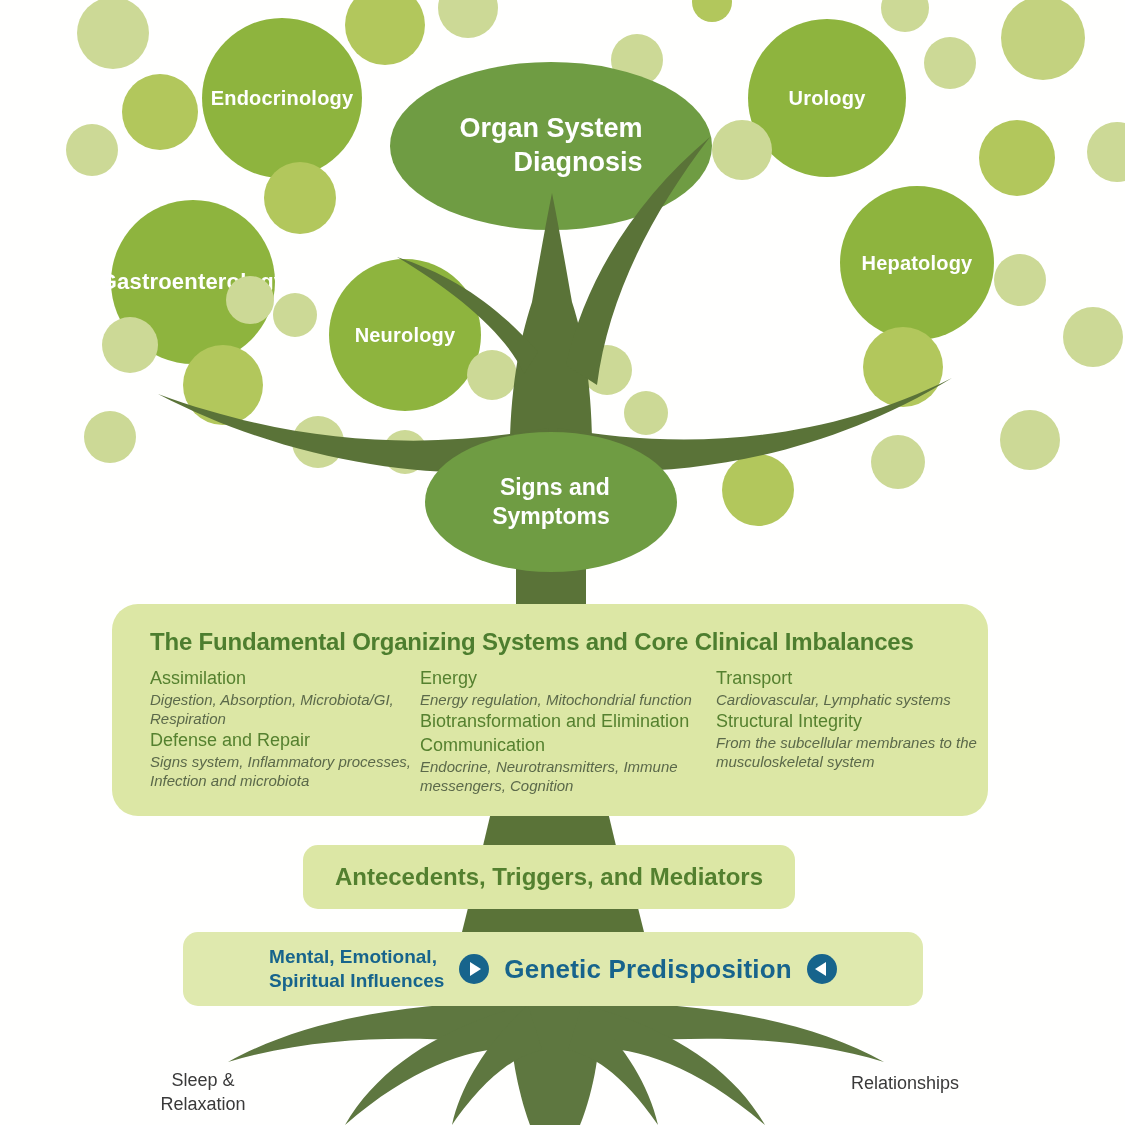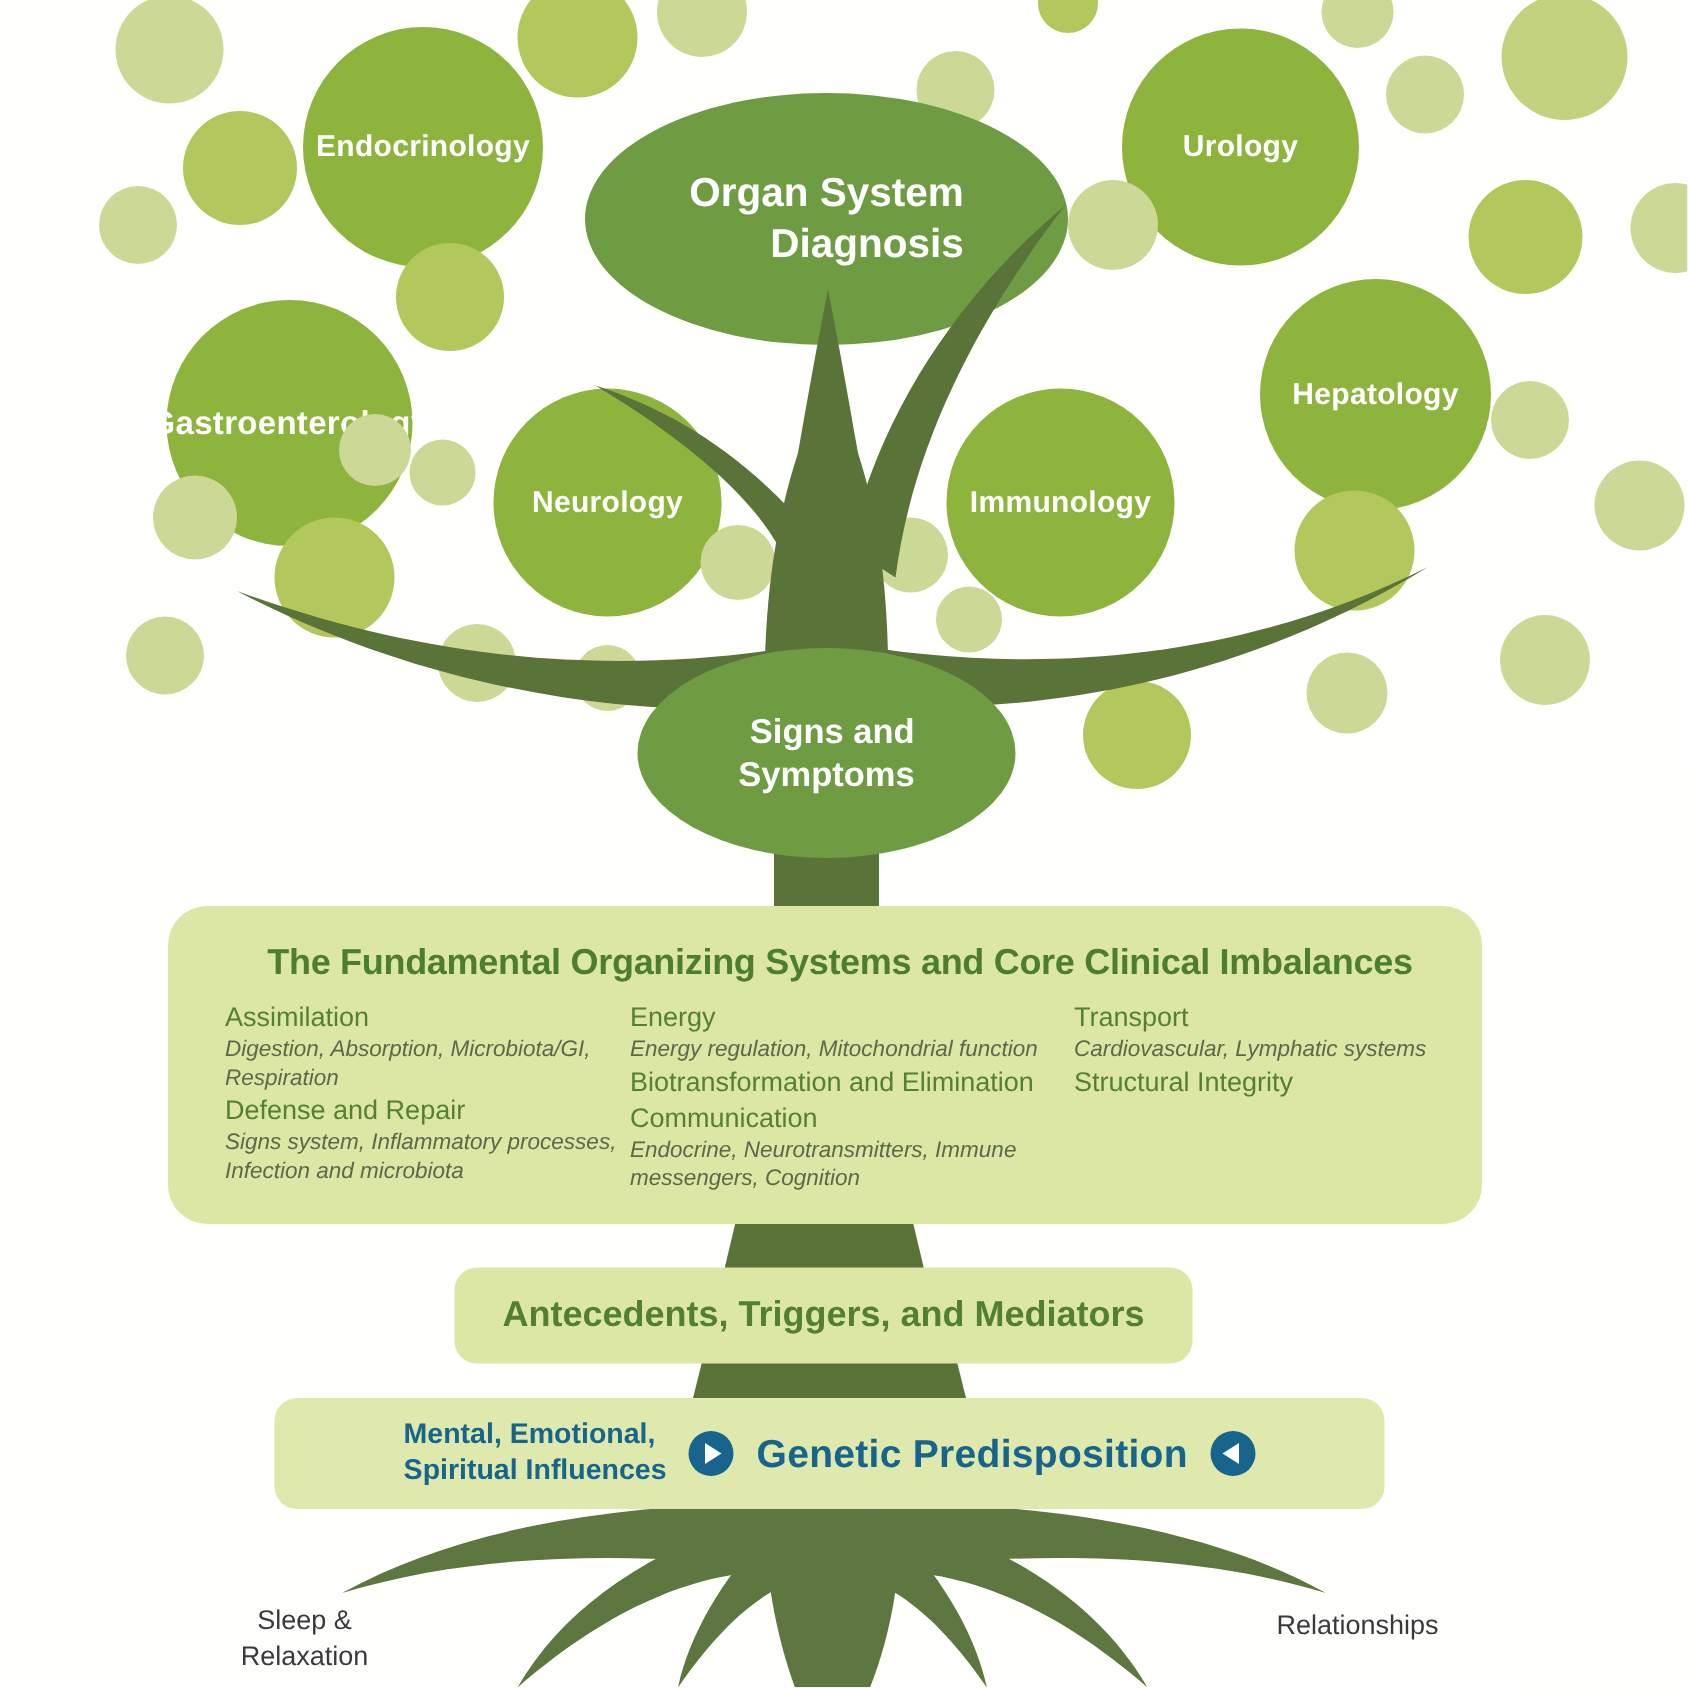--- a/index.html
+++ b/index.html
@@ -16,21 +16,21 @@
              color:#fff;font-weight:bold;font-size:20px;letter-spacing:.2px;margin-top:18px;}
   .oval{position:absolute;border-radius:50%;background:var(--oval_fill);
         display:flex;align-items:center;justify-content:center;text-align:right;
         color:#fff;font-weight:bold;white-space:pre-line;line-height:1.25;}
   #organ-oval{left:390px;top:62px;width:322px;height:168px;font-size:27px;z-index:1;}
   #signs-oval{left:425px;top:432px;width:252px;height:140px;font-size:23px;z-index:3;}
   svg.tree{position:absolute;left:0;top:0;z-index:2;}
   .panel{position:absolute;background:var(--panel_fill);border-radius:26px;z-index:5;}
   #imbalances{left:112px;top:604px;width:876px;height:212px;}
   #imbalances .title{position:absolute;left:38px;top:24px;width:820px;
-      font-size:24px;font-weight:bold;color:var(--heading_green);letter-spacing:-.2px;text-align:center;}
+      font-size:24px;font-weight:bold;color:var(--heading_green);letter-spacing:-.2px;}
   .col{position:absolute;top:62px;}
   #col0{left:38px;width:268px;}
   #col1{left:308px;width:296px;}
   #col2{left:604px;width:262px;}
   .item-heading{font-size:18px;color:var(--subheading_green);margin-top:2px;line-height:1.22;}
   .item-detail{font-size:15px;font-style:italic;color:var(--body_olive);line-height:1.28;margin-bottom:2px;}
   #antecedents{left:303px;top:845px;width:492px;height:64px;border-radius:15px;
       display:flex;align-items:center;justify-content:center;
       font-size:24px;font-weight:bold;color:#53802f;}
   #genetic{left:183px;top:932px;width:740px;height:74px;border-radius:15px;background:var(--panel_fill_light);
@@ -90,23 +90,20 @@
   </div>
   <div class="specialty" style="left:748px;top:1px;width:158px;height:158px">
     <span>Urology</span>
   </div>
   <div class="specialty" style="left:111px;top:182px;width:164px;height:164px;font-size:22px">
     <span>Gastroenterology</span>
   </div>
   <div class="specialty" style="left:329px;top:241px;width:152px;height:152px">
     <span>Neurology</span>
   </div>
-  <div class="specialty" style="left:631px;top:241px;width:152px;height:152px">
-    <span>Immunology</span>
-  </div>
   <div class="specialty" style="left:840px;top:168px;width:154px;height:154px">
     <span>Hepatology</span>
   </div>
 
   <div class="oval" id="organ-oval">
     <span style="white-space:pre-line">Organ System
 Diagnosis</span>
   </div>
 
   <svg class="tree" width="1125" height="1125" viewBox="0 0 1125 1125">
@@ -160,20 +157,21 @@
       <div class="item-heading">Energy</div>
       <div class="item-detail">Energy regulation, Mitochondrial function</div>
       <div class="item-heading">Biotransformation and Elimination</div>
       <div class="item-heading">Communication</div>
       <div class="item-detail">Endocrine, Neurotransmitters, Immune messengers, Cognition</div>
     </div>
     <div class="col" id="col2">
       <div class="item-heading">Transport</div>
       <div class="item-detail">Cardiovascular, Lymphatic systems</div>
       <div class="item-heading">Structural Integrity</div>
+      <div class="item-detail">From the subcellular membranes to the musculoskeletal system</div>
     </div>
   </div>
 
   <div class="panel" id="antecedents">
     <span>Antecedents, Triggers, and Mediators</span>
   </div>
 
   <div class="panel" id="genetic">
     <span class="teal2">Mental, Emotional,
 Spiritual Influences</span>

